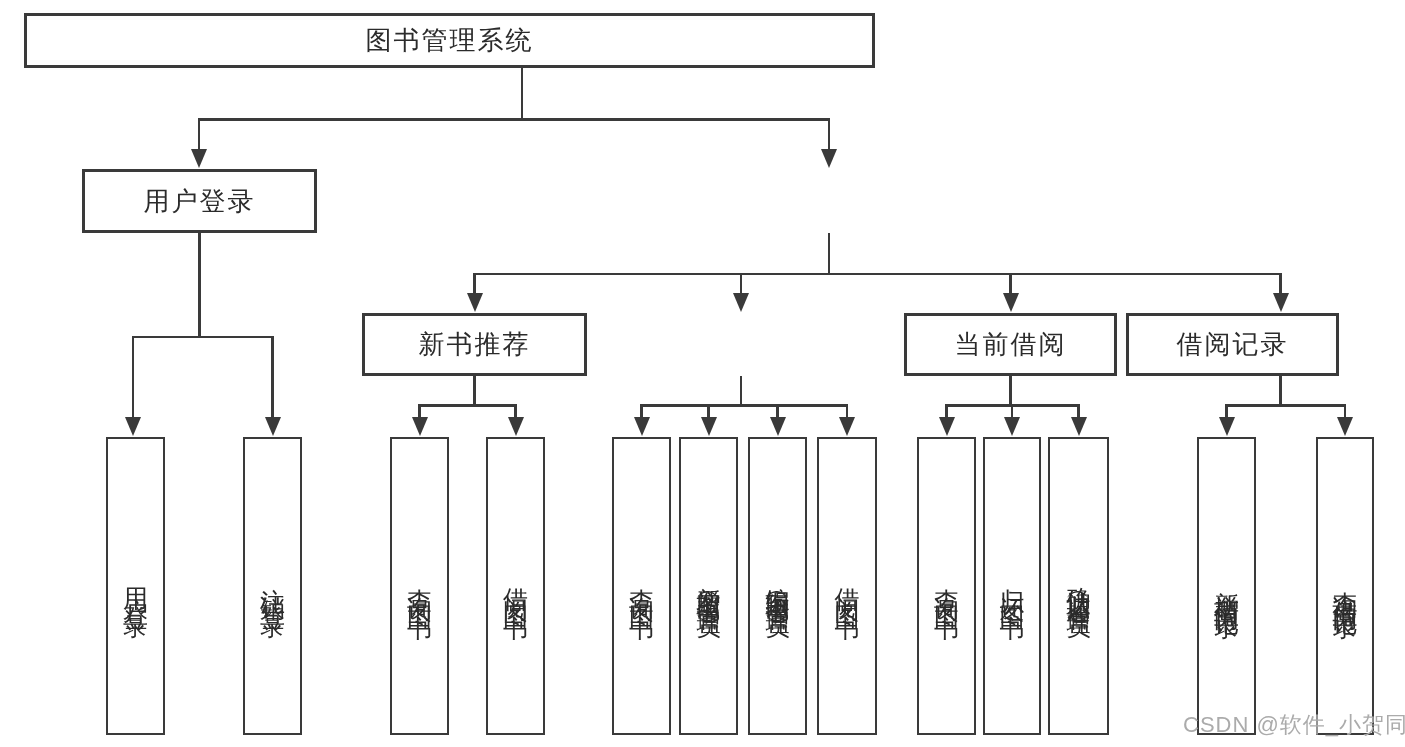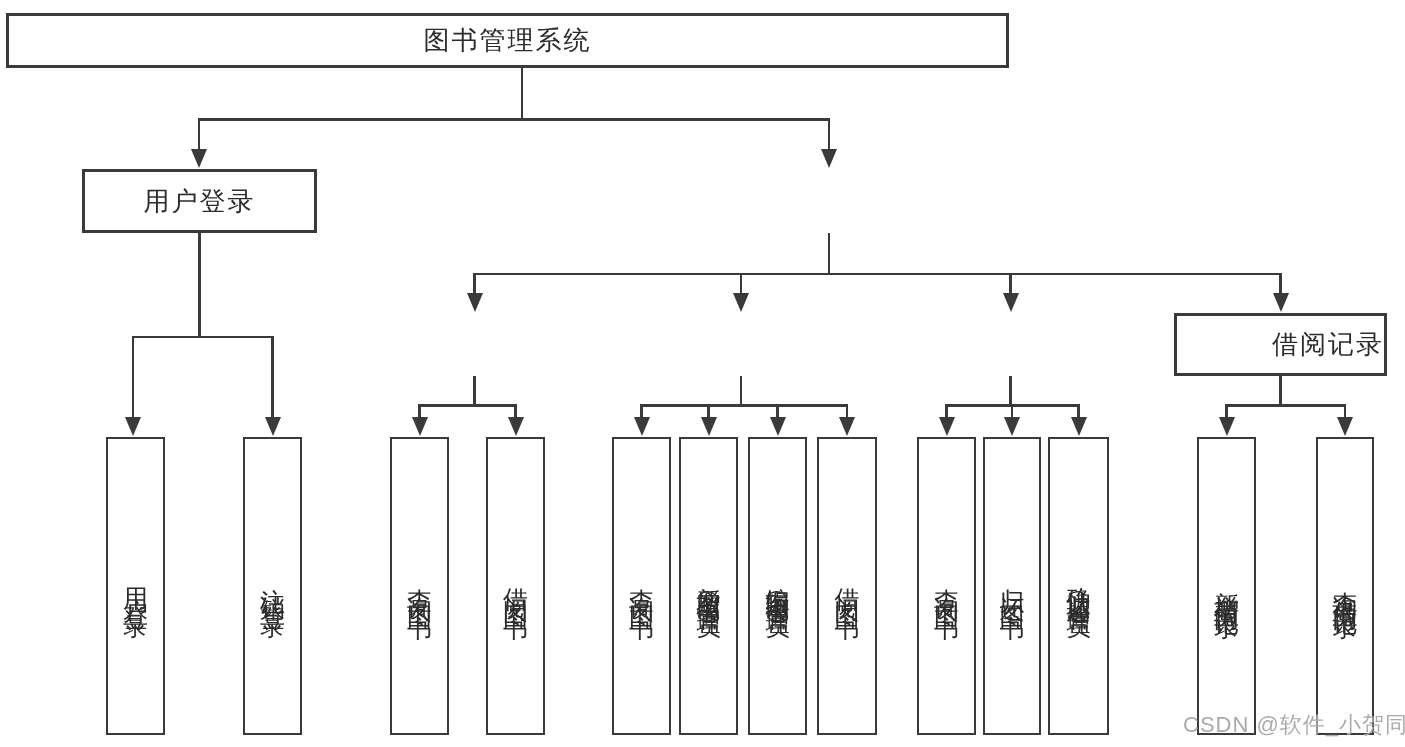--- a/index.html
+++ b/index.html
@@ -27,29 +27,35 @@
   #watermark {
     position:absolute; left:1183px; top:710px;
     font-size:22px; letter-spacing:1px; color:#ababab; white-space:nowrap;
   }
 </style>
 </head>
 <body>
 
 <div id="diagram">
 
-  <div class="box hbox" style="left:6px; top:13px; width:1003px; height:55px;">
+  <div class="box hbox" style="left:24px; top:13px; width:851px; height:55px;">
     <span>图书管理系统</span>
   </div>
 
   <div class="box hbox" style="left:82px; top:169px; width:235px; height:64px;">
     <span>用户登录</span>
   </div>
 
-  <div class="box hbox" style="left:1174px; top:313px; width:213px; height:63px;justify-content:flex-end;">
+  <div class="box hbox" style="left:362px; top:313px; width:225px; height:63px;">
+    <span>新书推荐</span>
+  </div>
+  <div class="box hbox" style="left:904px; top:313px; width:213px; height:63px;">
+    <span>当前借阅</span>
+  </div>
+  <div class="box hbox" style="left:1126px; top:313px; width:213px; height:63px;">
     <span>借阅记录</span>
   </div>
 
   <div class="box vbox" style="left:106px; top:437px; width:59px; height:298px;">
     <span>用户登录</span>
   </div>
   <div class="box vbox" style="left:243px; top:437px; width:59px; height:298px;">
     <span>注销登录</span>
   </div>
 

